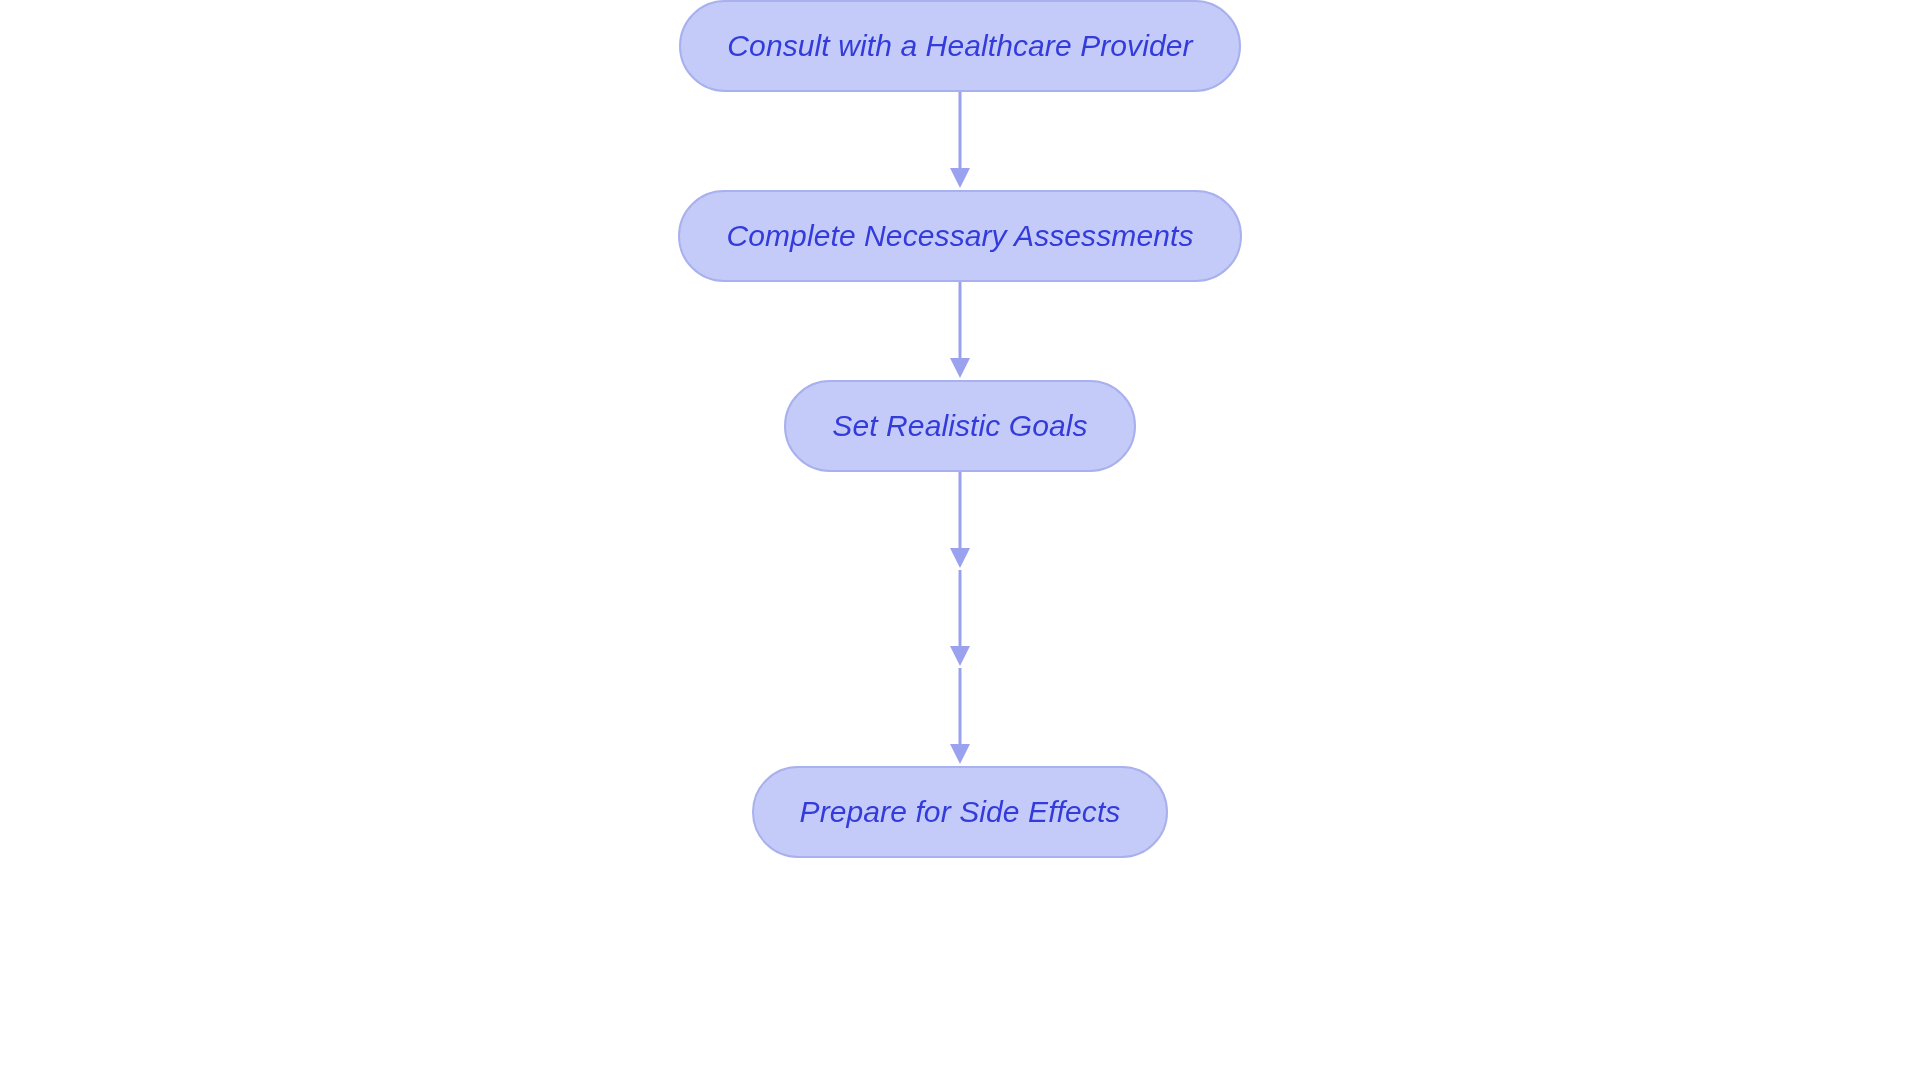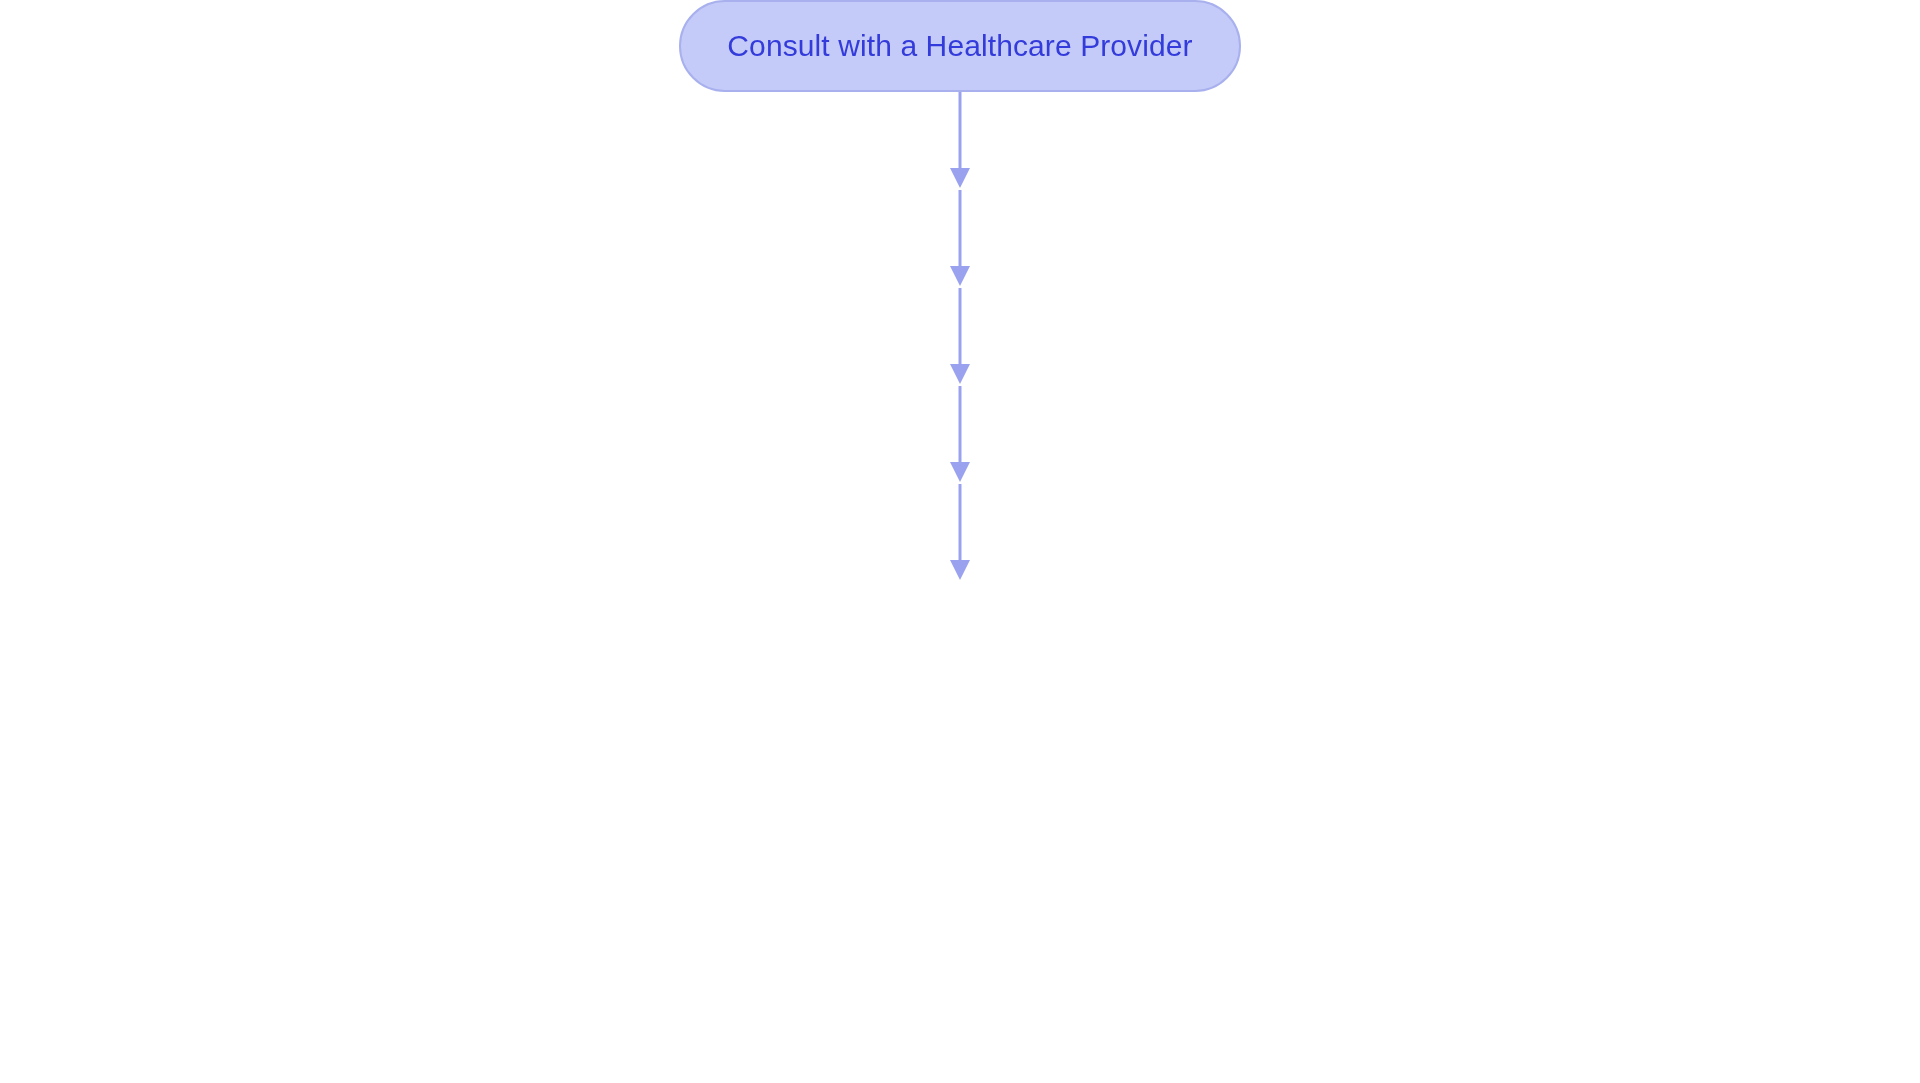--- a/index.html
+++ b/index.html
@@ -47,20 +47,21 @@
     justify-content: center;
     padding: 0 46px;
     white-space: nowrap;
   }
   .flow-node .node-label {
     color: #333bdb;
     font-size: 30px;
     font-weight: 400;
     letter-spacing: 0.1px;
     line-height: 1;
+    font-style: italic;
   }
   .connector {
     width: 100%;
     height: 98px;
     display: flex;
     justify-content: center;
     align-items: flex-start;
     position: relative;
   }
   .connector .conn-svg {
@@ -79,20 +80,38 @@
       </div>
     </div>
 
     <div class="connector">
       <svg class="conn-svg" width="24" height="98" viewBox="0 0 24 98">
         <line x1="12" y1="0" x2="12" y2="80" stroke="#9aa2ef" stroke-width="3"></line>
         <polygon points="12,96 2,76 22,76" fill="#9aa2ef"></polygon>
       </svg>
     </div>
 
+    <div class="node-row">
+      <div class="flow-node">
+        <span class="node-label">Complete Necessary Assessments</span>
+      </div>
+    </div>
+
+    <div class="connector">
+      <svg class="conn-svg" width="24" height="98" viewBox="0 0 24 98">
+        <line x1="12" y1="0" x2="12" y2="80" stroke="#9aa2ef" stroke-width="3"></line>
+        <polygon points="12,96 2,76 22,76" fill="#9aa2ef"></polygon>
+      </svg>
+    </div>
+
+    <div class="node-row">
+      <div class="flow-node">
+        <span class="node-label">Set Realistic Goals</span>
+      </div>
+    </div>
 
     <div class="connector">
       <svg class="conn-svg" width="24" height="98" viewBox="0 0 24 98">
         <line x1="12" y1="0" x2="12" y2="80" stroke="#9aa2ef" stroke-width="3"></line>
         <polygon points="12,96 2,76 22,76" fill="#9aa2ef"></polygon>
       </svg>
     </div>
 
 
     <div class="connector">
@@ -103,23 +122,20 @@
     </div>
 
 
     <div class="connector">
       <svg class="conn-svg" width="24" height="98" viewBox="0 0 24 98">
         <line x1="12" y1="0" x2="12" y2="80" stroke="#9aa2ef" stroke-width="3"></line>
         <polygon points="12,96 2,76 22,76" fill="#9aa2ef"></polygon>
       </svg>
     </div>
 
-
-    <div class="connector">
-      <svg class="conn-svg" width="24" height="98" viewBox="0 0 24 98">
-        <line x1="12" y1="0" x2="12" y2="80" stroke="#9aa2ef" stroke-width="3"></line>
-        <polygon points="12,96 2,76 22,76" fill="#9aa2ef"></polygon>
-      </svg>
+    <div class="node-row">
+      <div class="flow-node">
+        <span class="node-label">Prepare for Side Effects</span>
+      </div>
     </div>
-
 
   </div>
 </div>
 
 </body></html>

